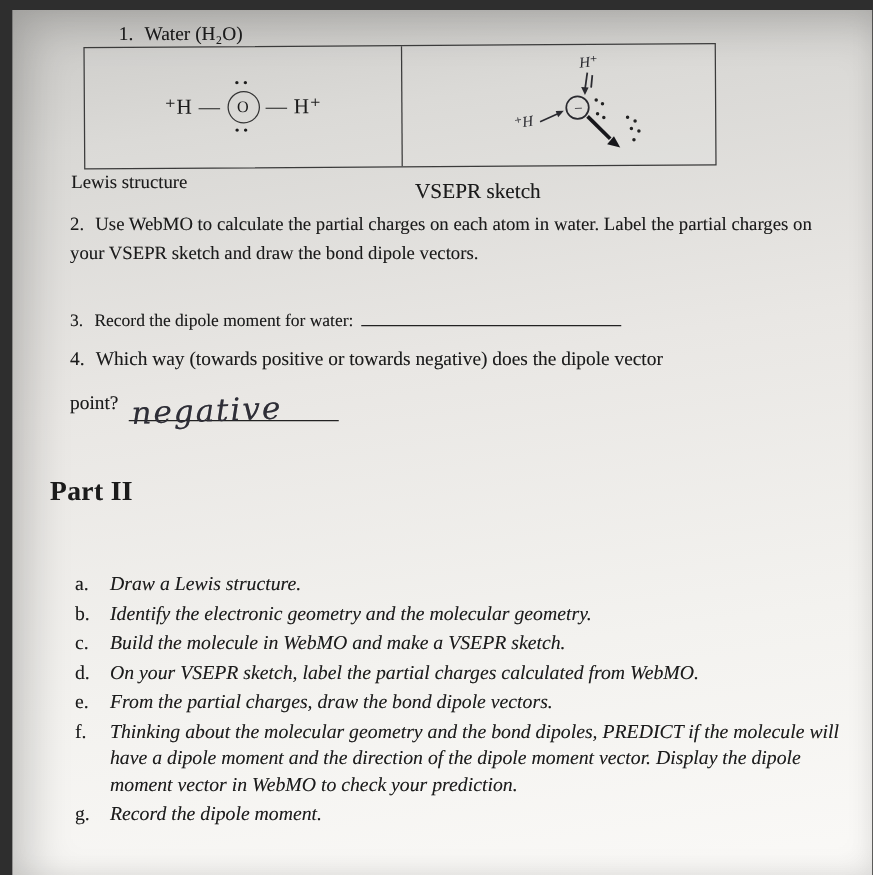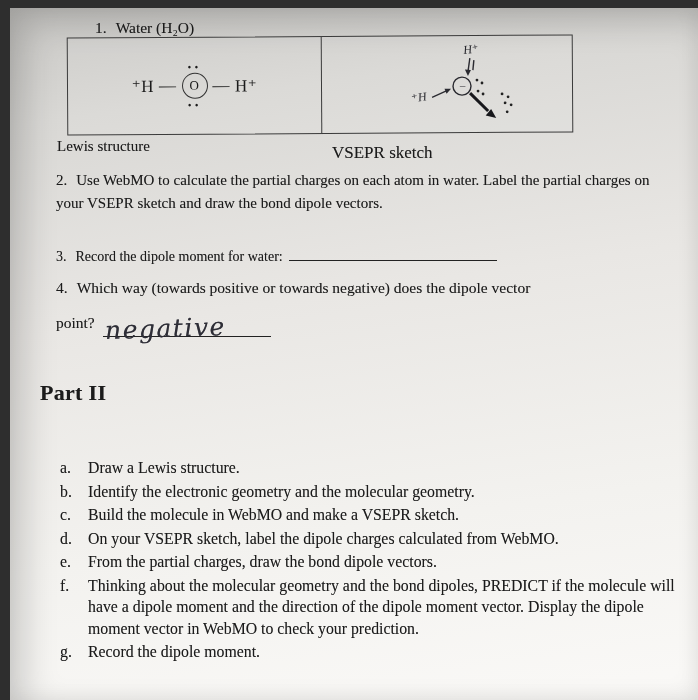--- a/index.html
+++ b/index.html
@@ -66,21 +66,21 @@
     font-family:"DejaVu Serif",serif;
     text-shadow:0 0 .5px rgba(30,30,40,.5);
   }
 
   
   .part2-title{left:30px;top:372px;font-size:22px;font-weight:bold;letter-spacing:.3px;}
   .part2-intro{left:32px;top:424px;font-size:16.5px;}
   .list{left:50px;top:449px;width:622px;font-size:15.8px;line-height:21.5px;}
   .row{display:flex;margin-bottom:2px;}
   .letter{width:28px;flex:0 0 28px;}
-  .itext{flex:1;}
+  .itext{flex:1;font-style:italic;}
 
   
   .sketch{position:absolute;left:58px;top:2px;}
   .sk-text{font-style:italic;font-size:12px;fill:#26262c;}
 </style>
 </head>
 <body>
 
 <div class="photo">
   <div class="paper">
@@ -179,21 +179,21 @@
       <div class="row">
         <span class="letter">b.</span>
         <span class="itext">Identify the electronic geometry and the molecular geometry.</span>
       </div>
       <div class="row">
         <span class="letter">c.</span>
         <span class="itext">Build the molecule in WebMO and make a VSEPR sketch.</span>
       </div>
       <div class="row">
         <span class="letter">d.</span>
-        <span class="itext">On your VSEPR sketch, label the dipole charges calculated from WebMO.</span>
+        <span class="itext">On your VSEPR sketch, label the partial charges calculated from WebMO.</span>
       </div>
       <div class="row">
         <span class="letter">e.</span>
         <span class="itext">From the partial charges, draw the bond dipole vectors.</span>
       </div>
       <div class="row">
         <span class="letter">f.</span>
         <span class="itext">Thinking about the molecular geometry and the bond dipoles, PREDICT if the molecule will have a dipole moment and the direction of the dipole moment vector.  Display the dipole moment vector in WebMO to check your prediction.</span>
       </div>
       <div class="row">

